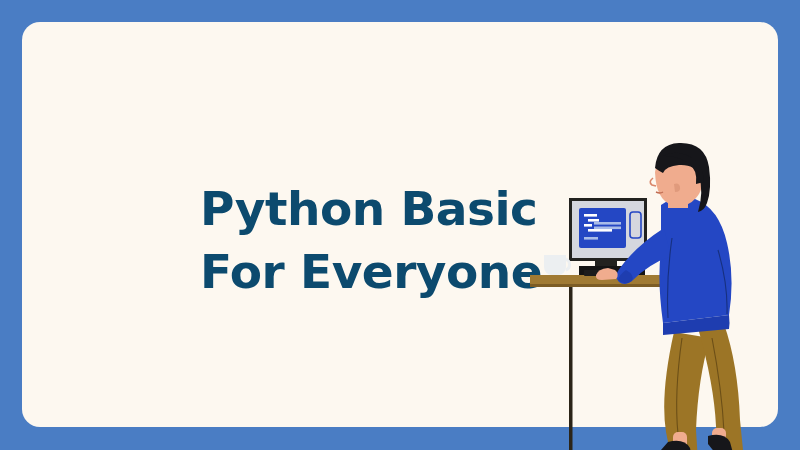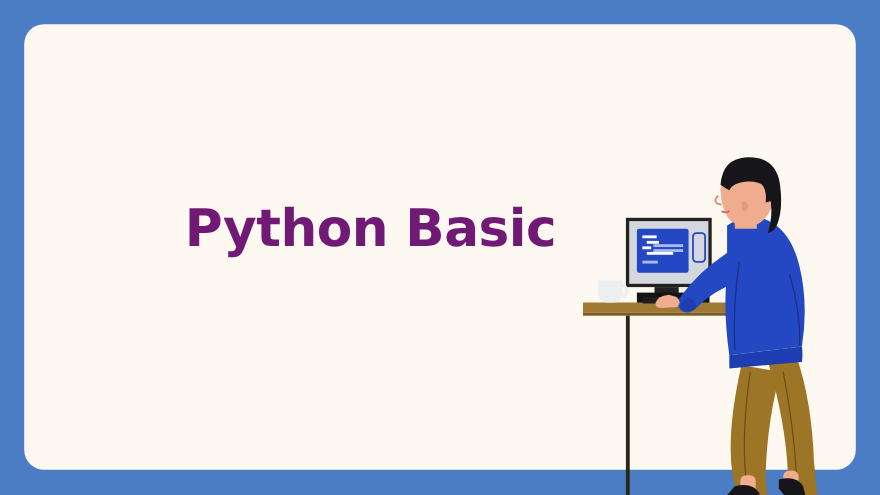--- a/index.html
+++ b/index.html
@@ -36,22 +36,23 @@
     left: 146px;
     top: 155px;
     width: 380px;
   }
   .title-line {
     font-family: "DejaVu Sans", sans-serif;
     font-weight: bold;
     font-size: 47px;
     line-height: 63px;
     letter-spacing: -0.5px;
-    color: #701a75;
+    color: #0c4a6e;
     white-space: nowrap;
+    margin-left: 32px;
   }
   
   .illustration {
     position: absolute;
     left: 500px;
     top: 120px;
     width: 300px;
     height: 330px;
   }
   .illustration svg {
@@ -62,20 +63,21 @@
 <body>
 
 <div id="slide">
 
   <div class="frame"></div>
 
   <div class="card">
 
     <div class="title-block">
       <div class="title-line">Python Basic</div>
+      <div class="title-line">For Everyone</div>
     </div>
 
     <div class="illustration">
       <svg width="300" height="330" viewBox="0 0 300 330" xmlns="http://www.w3.org/2000/svg">
 
         <g>
 
           <rect x="47" y="56" width="78" height="63" fill="#22221f"></rect>
 
           <rect x="50" y="59" width="72" height="57" fill="#d5d7de"></rect>

